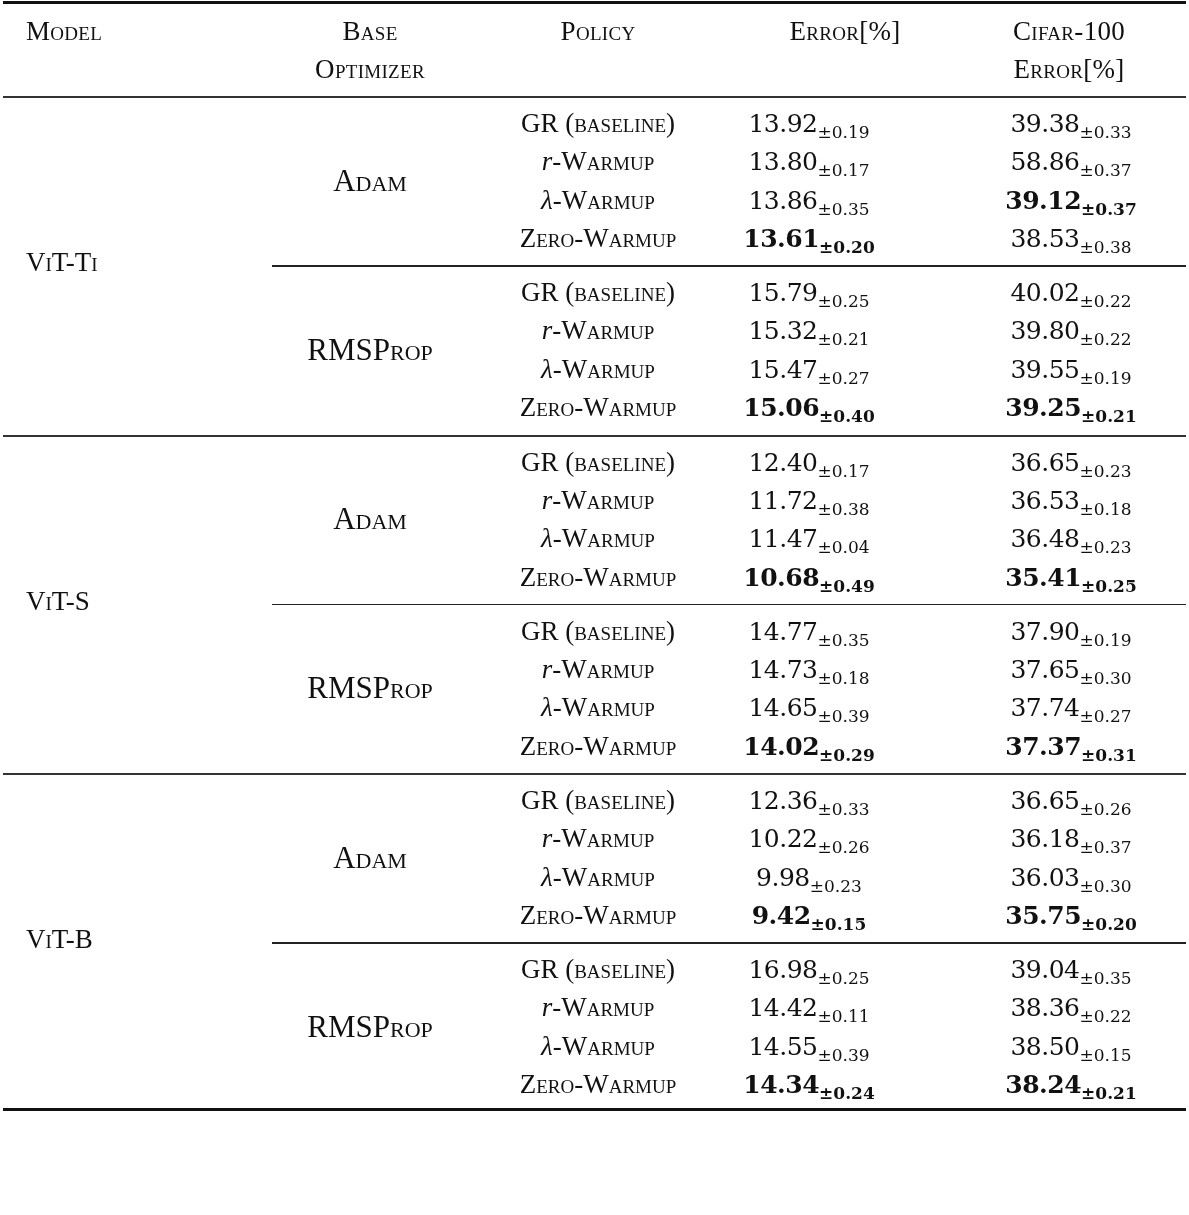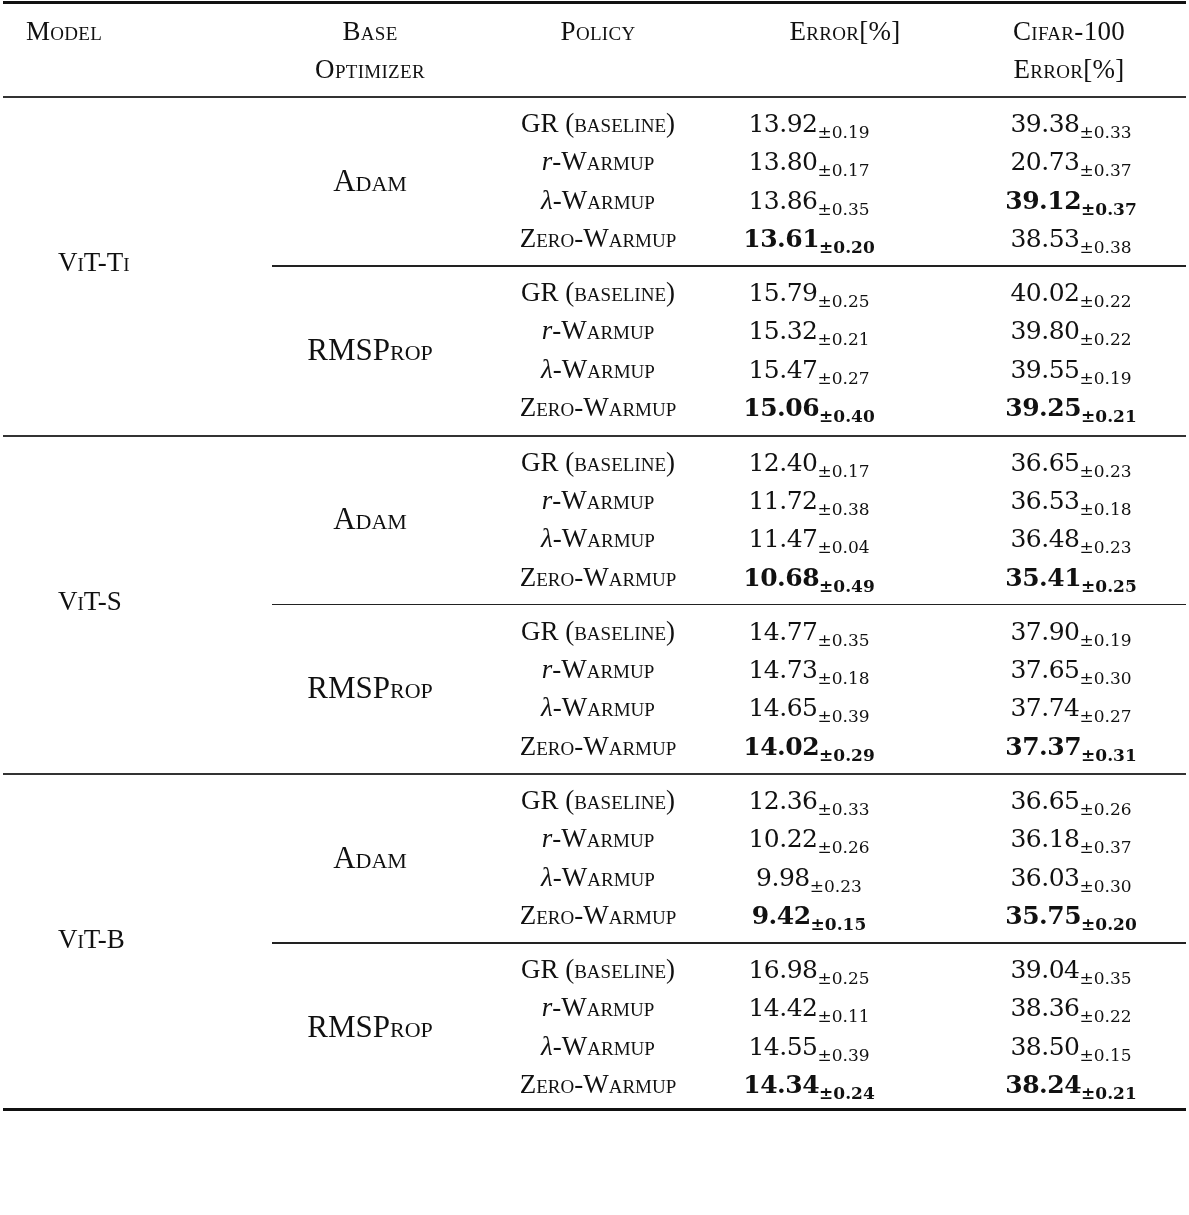--- a/index.html
+++ b/index.html
@@ -65,21 +65,20 @@
     .hdr.c3 { left: 478px; width: 240px; text-align: center; }
     .hdr.c4 { left: 740px; width: 210px; text-align: center; }
     .hdr.c5 { left: 960px; width: 218px; text-align: center; }
 
     .model {
       position: absolute;
       left: 26px;
       font-size: 27px;
       font-variant: small-caps;
       white-space: nowrap;
-      margin-left: 32px;
     }
     .optim {
       position: absolute;
       left: 272px;
       width: 196px;
       text-align: center;
       font-size: 31px;
       font-variant: small-caps;
       white-space: nowrap;
     }
@@ -146,21 +145,21 @@
 
   <div id="body-layer">
       <div class="rule-mid" style="top: 96px;"></div>
       <div class="model" style="top: 247.25px;">ViT-Ti</div>
       <div class="optim" style="top: 162.5px;">Adam</div>
       <div class="policy" style="top: 108px;"><span class="var"></span><span>GR (baseline)</span></div>
       <div class="val c10" style="top: 109px;"><span class="mean">13.92</span><span class="std">±0.19</span></div>
       <div class="val c100" style="top: 109px;"><span class="mean">39.38</span><span class="std">±0.33</span></div>
       <div class="policy" style="top: 146.4px;"><span class="var">r</span><span>-Warmup</span></div>
       <div class="val c10" style="top: 147.4px;"><span class="mean">13.80</span><span class="std">±0.17</span></div>
-      <div class="val c100" style="top: 147.4px;"><span class="mean">20.73</span><span class="std">±0.37</span></div>
+      <div class="val c100" style="top: 147.4px;"><span class="mean">58.86</span><span class="std">±0.37</span></div>
       <div class="policy" style="top: 184.8px;"><span class="var">λ</span><span>-Warmup</span></div>
       <div class="val c10" style="top: 185.8px;"><span class="mean">13.86</span><span class="std">±0.35</span></div>
       <div class="val c100 best" style="top: 185.8px;"><span class="mean">39.12</span><span class="std">±0.37</span></div>
       <div class="policy" style="top: 223.2px;"><span class="var"></span><span>Zero-Warmup</span></div>
       <div class="val c10 best" style="top: 224.2px;"><span class="mean">13.61</span><span class="std">±0.20</span></div>
       <div class="val c100" style="top: 224.2px;"><span class="mean">38.53</span><span class="std">±0.38</span></div>
       <div class="rule-sub" style="top: 265px;"></div>
       <div class="optim" style="top: 331.5px;">RMSProp</div>
       <div class="policy" style="top: 277px;"><span class="var"></span><span>GR (baseline)</span></div>
       <div class="val c10" style="top: 278px;"><span class="mean">15.79</span><span class="std">±0.25</span></div>

